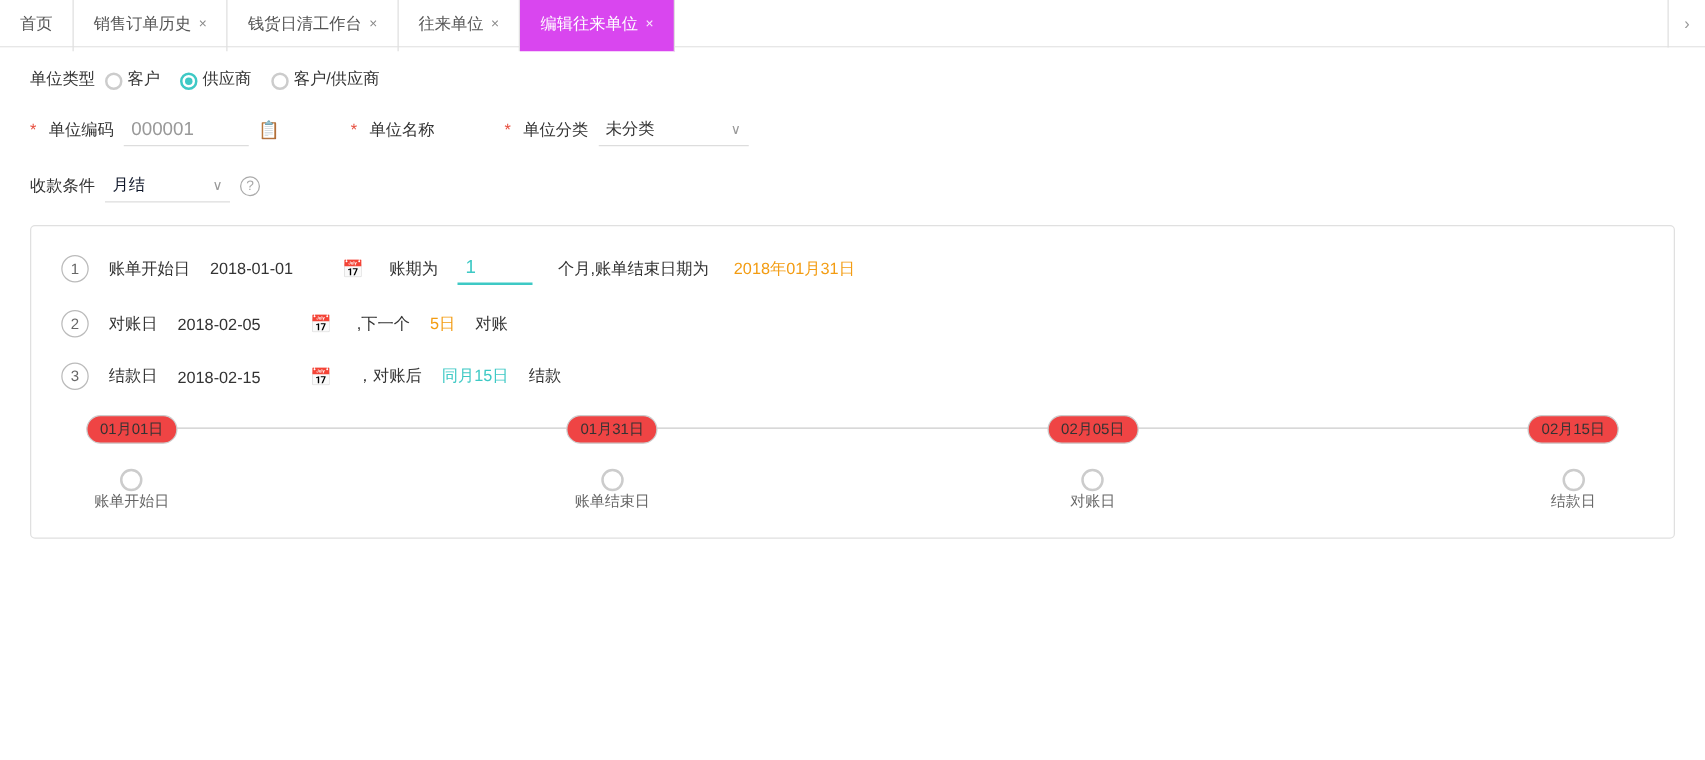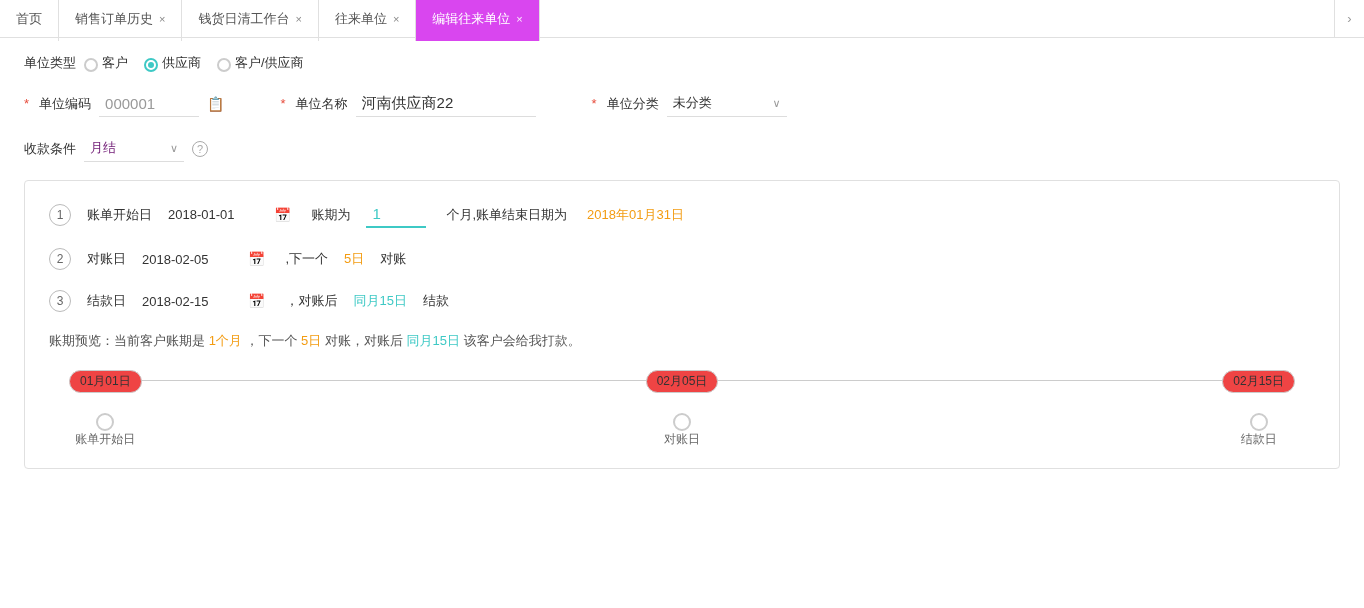--- a/index.html
+++ b/index.html
@@ -128,21 +128,21 @@
     
     .select-wrap {
       display: flex;
       align-items: center;
       border-bottom: 1px solid #ddd;
       padding: 4px 6px;
       min-width: 120px;
       cursor: pointer;
       gap: 4px;
     }
-    .select-value { color: #701a75; flex: 1; }
+    .select-value { color: #0f172a; flex: 1; }
     .select-arrow { color: #999; font-size: 11px; }
     .select-category .select-value { color: #333; }
 
     
     .cal-icon {
       color: #3ec9c5;
       cursor: pointer;
       font-size: 14px;
     }
     .help-icon {
@@ -313,21 +313,20 @@
   <div class="form-row">
     <div class="form-group">
       <span class="required-mark">*</span>
       <span class="form-label">单位编码</span>
       <input class="input-field code" type="text" value="000001" style="">
       <span class="cal-icon">📋</span>
     </div>
     <div class="form-group" style="margin-left: 32px;">
       <span class="required-mark">*</span>
       <span class="form-label">单位名称</span>
-      <input class="input-field name" type="text" value="河南供应商22" style="">
     </div>
     <div class="form-group" style="margin-left: 32px;">
       <span class="required-mark">*</span>
       <span class="form-label">单位分类</span>
       <div class="select-wrap select-category">
         <span class="select-value">未分类</span>
         <span class="select-arrow">∨</span>
       </div>
     </div>
   </div>
@@ -369,40 +368,36 @@
     <div class="step-row">
       <div class="step-num">3</div>
       <span class="step-label">结款日</span>
       <span class="step-date">2018-02-15</span>
       <span class="cal-icon">📅</span>
       <span style="margin-left:4px;">，对账后</span>
       <span class="text-teal"> 同月15日</span>
       <span> 结款</span>
     </div>
 
-    <div class="preview-text">
-      <span>账期预览：当前客户账期是</span>
-      <span class="text-orange">1个月</span>
-      <span>，下一个</span>
-      <span class="text-orange">5日</span>
-      <span>对账，对账后</span>
-      <span class="text-teal">同月15日</span>
-      <span>该客户会给我打款。</span>
-    </div>
 
     <div class="timeline-wrap">
       <div class="timeline-line"></div>
       <div class="timeline-points">
 
         <div class="tl-item">
           <div class="tl-badge">01月01日</div>
           <div class="tl-dot"></div>
           <div class="tl-label">账单开始日</div>
         </div>
 
+        <div class="tl-item">
+          <div class="tl-badge">01月31日</div>
+          <div class="tl-dot"></div>
+          <div class="tl-label">账单结束日</div>
+        </div>
 
         <div class="tl-item">
           <div class="tl-badge">02月05日</div>
           <div class="tl-dot"></div>
           <div class="tl-label">对账日</div>
         </div>
 
         <div class="tl-item">
           <div class="tl-badge">02月15日</div>
           <div class="tl-dot"></div>

